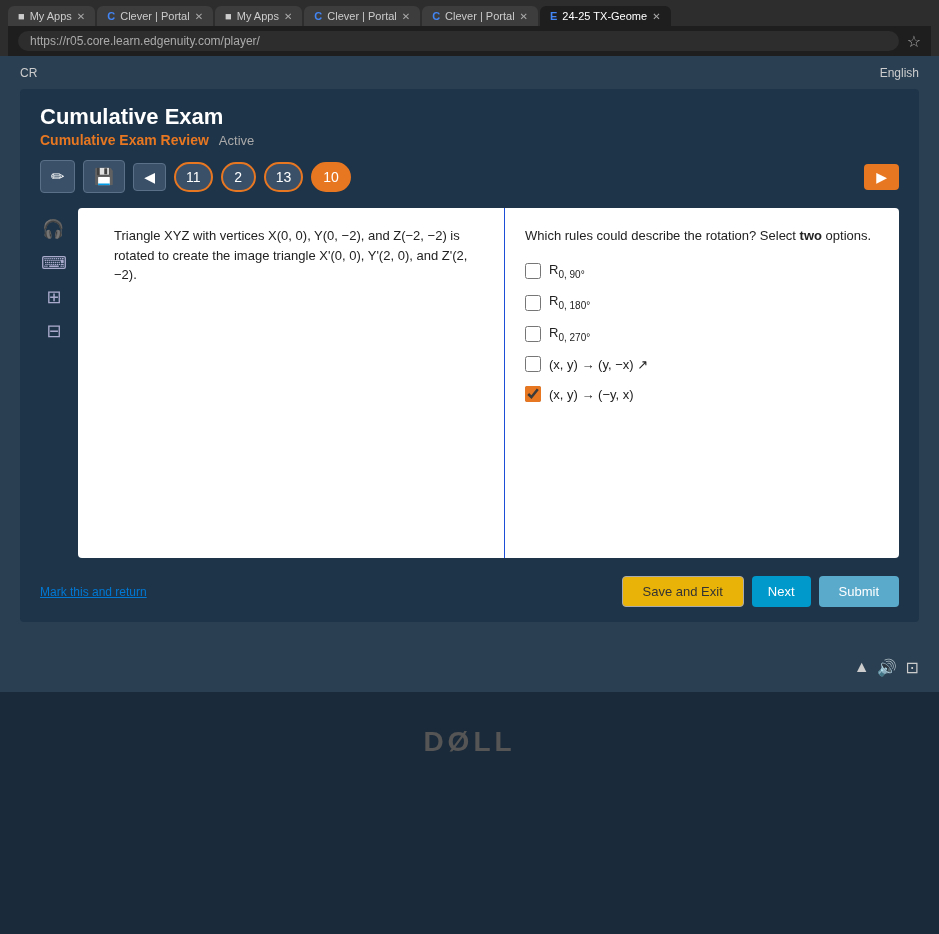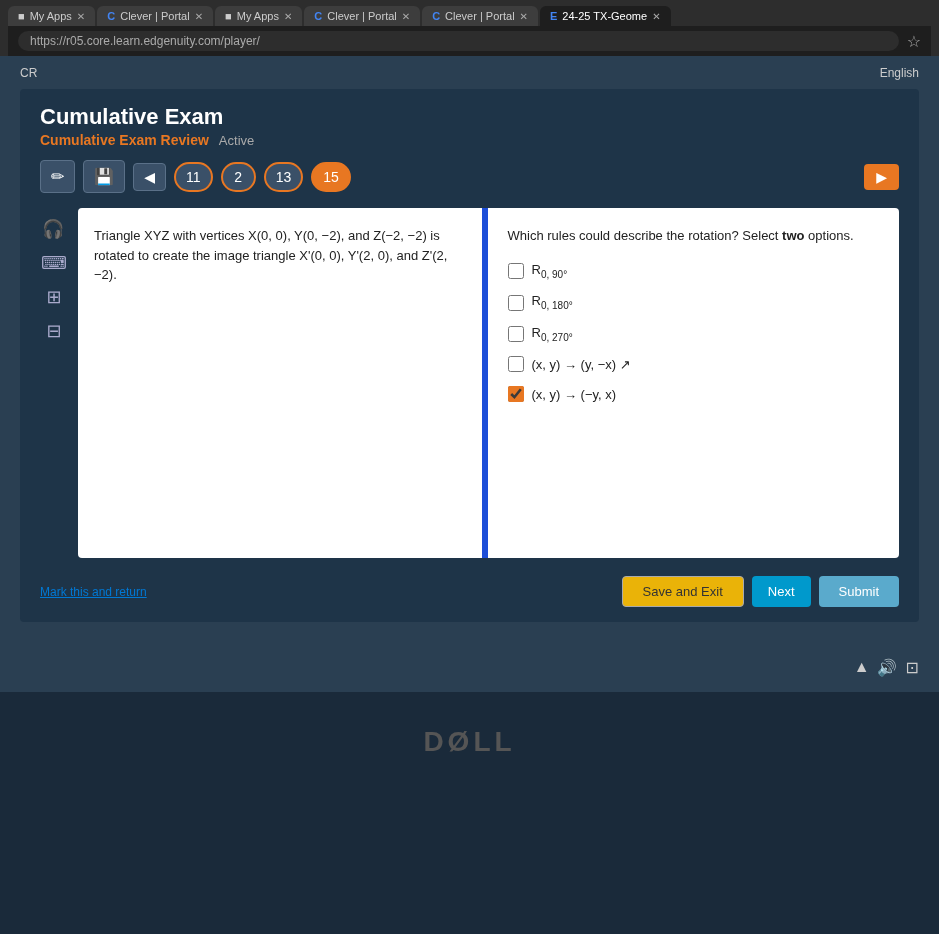--- a/index.html
+++ b/index.html
@@ -197,22 +197,22 @@
     .question-area {
       display: flex;
       gap: 0;
       background: #fff;
       border-radius: 4px;
       min-height: 350px;
     }
 
     .question-left {
       flex: 1;
-      padding: 18px 16px;
-      border-right: 6px solid #1d4ed8;
+      padding: 18px 36px;
+      border-right: 1px solid #1d4ed8;
     }
 
     .question-right {
       flex: 1;
       padding: 18px 20px;
     }
 
     .question-text {
       font-size: 13px;
       color: #222;
@@ -401,21 +401,21 @@
       <span class="active-badge">Active</span>
     </div>
 
     <div class="toolbar">
       <button class="tool-btn" title="Edit">✏</button>
       <button class="tool-btn" title="Save">💾</button>
       <button class="nav-btn">◀</button>
       <button class="question-num-btn">11</button>
       <button class="question-num-btn">2</button>
       <button class="question-num-btn">13</button>
-      <button class="question-num-btn active">15</button>
+      <button class="question-num-btn active">10</button>
       <div class="spacer"></div>
       <button class="nav-right-btn">▶</button>
     </div>
 
     <div class="content-with-sidebar">
 
       <div class="left-sidebar" style="padding-top:10px;">
         <span class="sidebar-icon">🎧</span>
         <span class="sidebar-icon">⌨</span>
         <span class="sidebar-icon">⊞</span>

